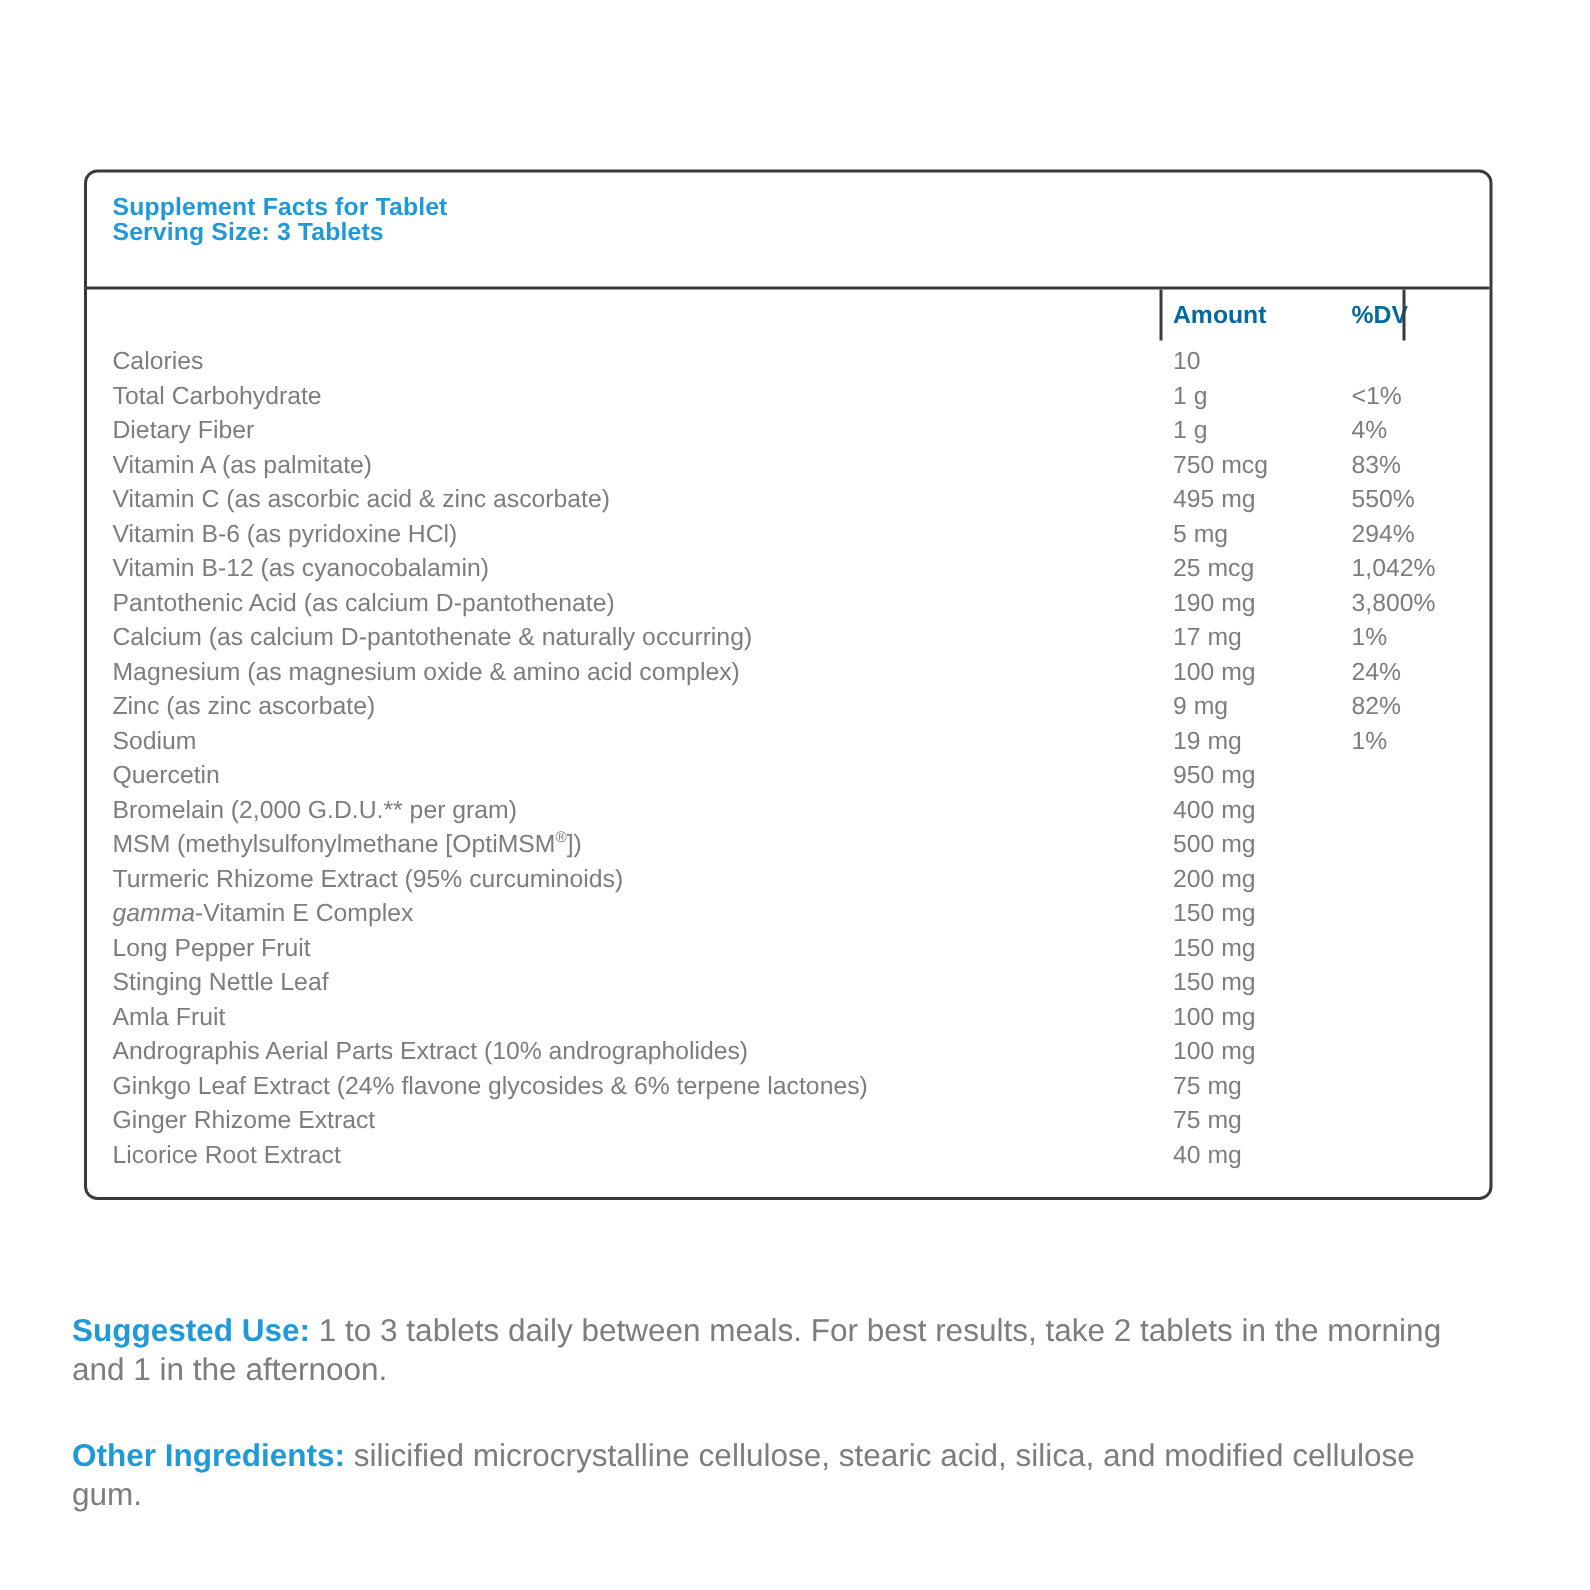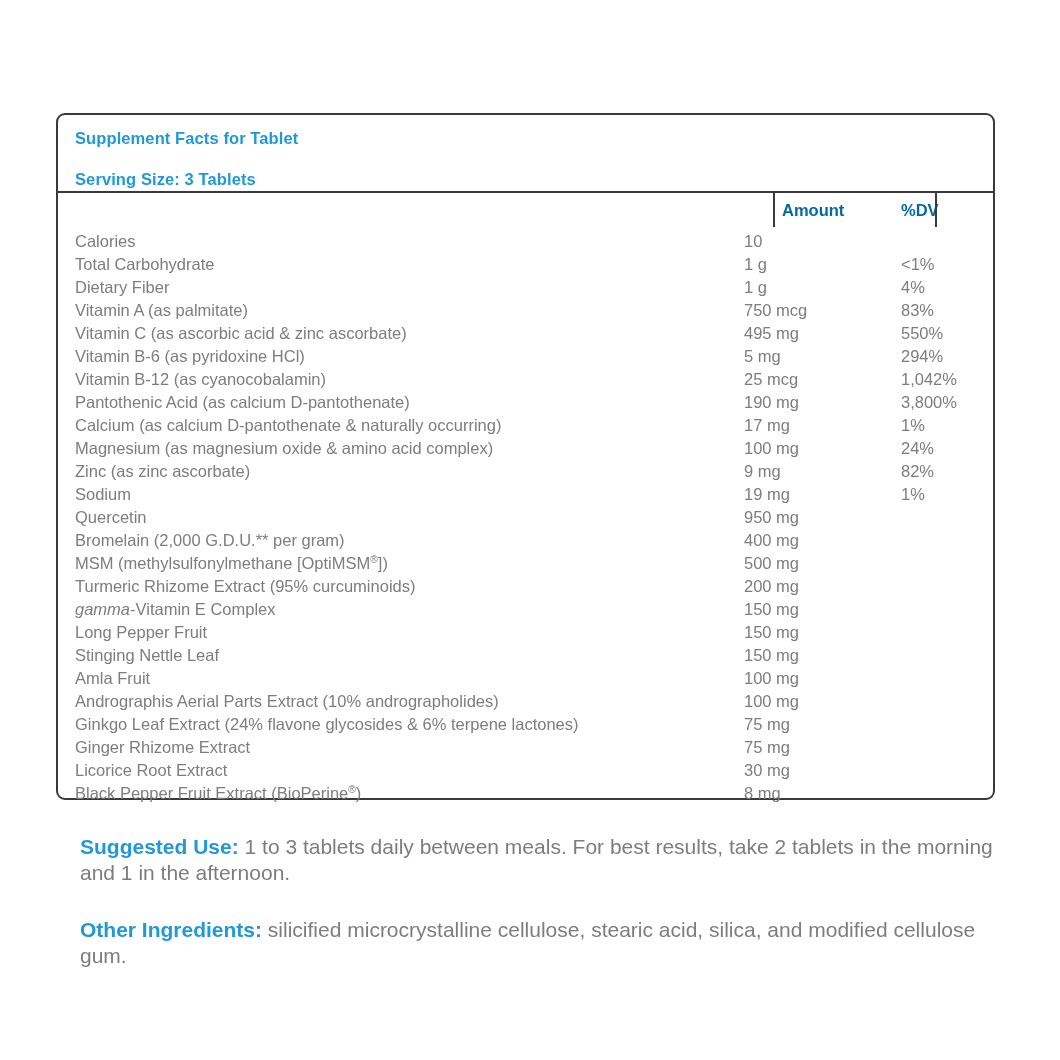--- a/index.html
+++ b/index.html
@@ -46,21 +46,21 @@
   .facts-title,
   .facts-serving {
     color: #1f99d8;
     font-weight: bold;
     font-size: 16.5px;
     letter-spacing: 0.1px;
     line-height: 1;
     white-space: nowrap;
   }
   .facts-title { margin-top: 9px; }
-  .facts-serving { margin-top: 24px; }
+  .facts-serving { }
 
   
   .col-head {
     position: relative;
     height: 34px;
   }
   .col-head .ch {
     position: absolute;
     top: 9px;
     color: #0369a1;
@@ -94,41 +94,42 @@
     white-space: nowrap;
     color: #7d7d7d;
     font-size: 16.5px;
   }
   .row .name {
     position: absolute;
     left: 17px;
   }
   .row .amt {
     position: absolute;
-    left: 686px;
+    left: 724px;
   }
   .row .dv {
     position: absolute;
     left: 843px;
   }
   .row .it { font-style: italic; }
   sup {
     font-size: 0.62em;
     vertical-align: super;
     line-height: 0;
   }
 
   
   .note {
     position: absolute;
-    left: 80px;
+    left: 48px;
     width: 925px;
     color: #7d7d7d;
     font-size: 21px;
     line-height: 26px;
+    margin-top: 41px;
   }
   .note .lead {
     color: #1f99d8;
     font-weight: bold;
   }
   #note-use  { top: 834px; }
   #note-other{ top: 917px; }
 </style>
 </head>
 <body>
@@ -261,26 +262,21 @@
           <span class="amt">75 mg</span>
           <span class="dv"></span>
         </div>
         <div class="row">
           <span class="name">Ginger Rhizome Extract</span>
           <span class="amt">75 mg</span>
           <span class="dv"></span>
         </div>
         <div class="row">
           <span class="name">Licorice Root Extract</span>
-          <span class="amt">30 mg</span>
-          <span class="dv"></span>
-        </div>
-        <div class="row">
-          <span class="name">Black Pepper Fruit Extract (BioPerine<sup>®</sup>)</span>
-          <span class="amt">8 mg</span>
+          <span class="amt">40 mg</span>
           <span class="dv"></span>
         </div>
       </div>
 
   </div>
 
   <div class="note" id="note-use">
     <span class="lead">Suggested Use:</span><span> 1 to 3 tablets daily between meals. For best results, take 2 tablets in the morning and 1 in the afternoon.</span>
   </div>
 

